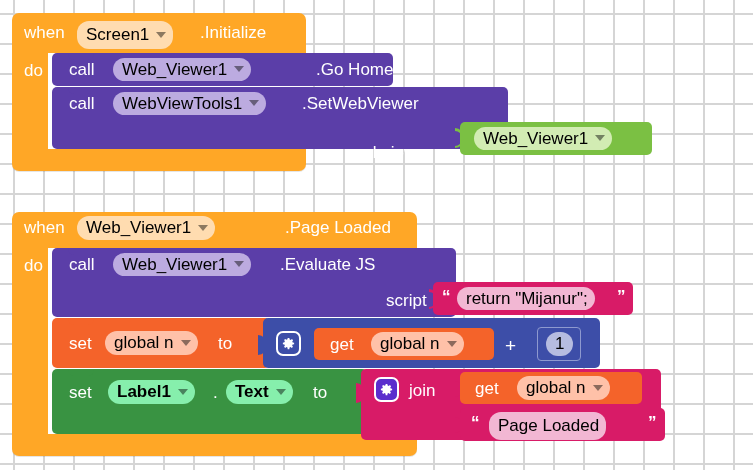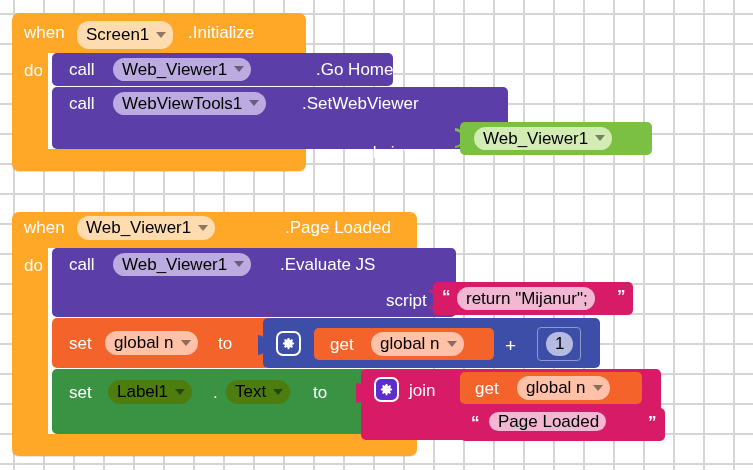--- a/index.html
+++ b/index.html
@@ -36,21 +36,21 @@
   .caret{
     width:0;height:0;border-left:5px solid transparent;
     border-right:5px solid transparent;border-top:6px solid rgba(0,0,0,.45);
     display:inline-block;margin-left:1px;flex:none;
   }
 
   
   .f-peach{background:#ffdcb0;}
   .f-lilac{background:#bcabe0;}
   .f-salmon{background:#ffc1a8;}
-  .f-mint{background:#4d7c0f;}
+  .f-mint{background:#86efac;font-weight:bold;}
   .f-lgreen{background:#d2ecb3;}
   .f-pinkpill{background:#f2b7d3;}
   .f-numpill{background:#b6bce0;}
 
   
   .ev{background:#ffa726;border-radius:7px;box-shadow:0 1px 0 rgba(0,0,0,.10);}
 
   
   .st{border-radius:5px;}
   .purple{background:#5b3ea8;}
@@ -91,21 +91,21 @@
   <div class="blk ev" style="left:12px;top:13px;width:294px;height:158px;">
   </div>
 
   <div class="blk" style="left:48px;top:53px;width:258px;height:96px;background:#ffffff;"></div>
 
   <span class="lbl" style="left:24px;top:24px;">when</span>
   <div class="field f-peach" style="left:77px;top:21px;height:28px;">
     <span class="txt">Screen1</span>
     <span class="caret"></span>
   </div>
-  <span class="lbl" style="left:188px;top:24px;">.Initialize</span>
+  <span class="lbl" style="left:200px;top:24px;">.Initialize</span>
   <span class="lbl" style="left:24px;top:62px;">do</span>
 
   <div class="blk st purple" style="left:52px;top:53px;width:341px;height:33px;"></div>
   <div class="notch" style="left:68px;top:53px;background:#5b3ea8;"></div>
   <span class="lbl" style="left:69px;top:61px;">call</span>
   <div class="field f-lilac" style="left:113px;top:58px;height:23px;">
     <span class="txt">Web_Viewer1</span>
     <span class="caret"></span>
   </div>
   <span class="lbl" style="left:272px;top:61px;margin-left:44px;">.Go Home</span>
@@ -220,18 +220,18 @@
   <div class="blk st orange" style="left:460px;top:372px;width:182px;height:32px;"></div>
   <span class="lbl" style="left:475px;top:380px;">get</span>
   <div class="field f-salmon" style="left:517px;top:376px;height:24px;">
     <span class="txt">global n</span>
     <span class="caret"></span>
   </div>
 
   <div class="socket" style="left:455px;top:417px;width:8px;height:16px;background:#d81b67;"></div>
   <div class="blk st pink" style="left:460px;top:408px;width:205px;height:33px;"></div>
   <span class="quote" style="left:471px;top:414px;">“</span>
-  <div class="field f-pinkpill" style="left:489px;top:412px;height:19px;">
+  <div class="field f-pinkpill" style="left:489px;top:412px;height:28px;">
     <span class="txt">Page Loaded</span>
   </div>
   <span class="quote" style="left:648px;top:414px;">”</span>
 
 </div>
 
 </body></html>

